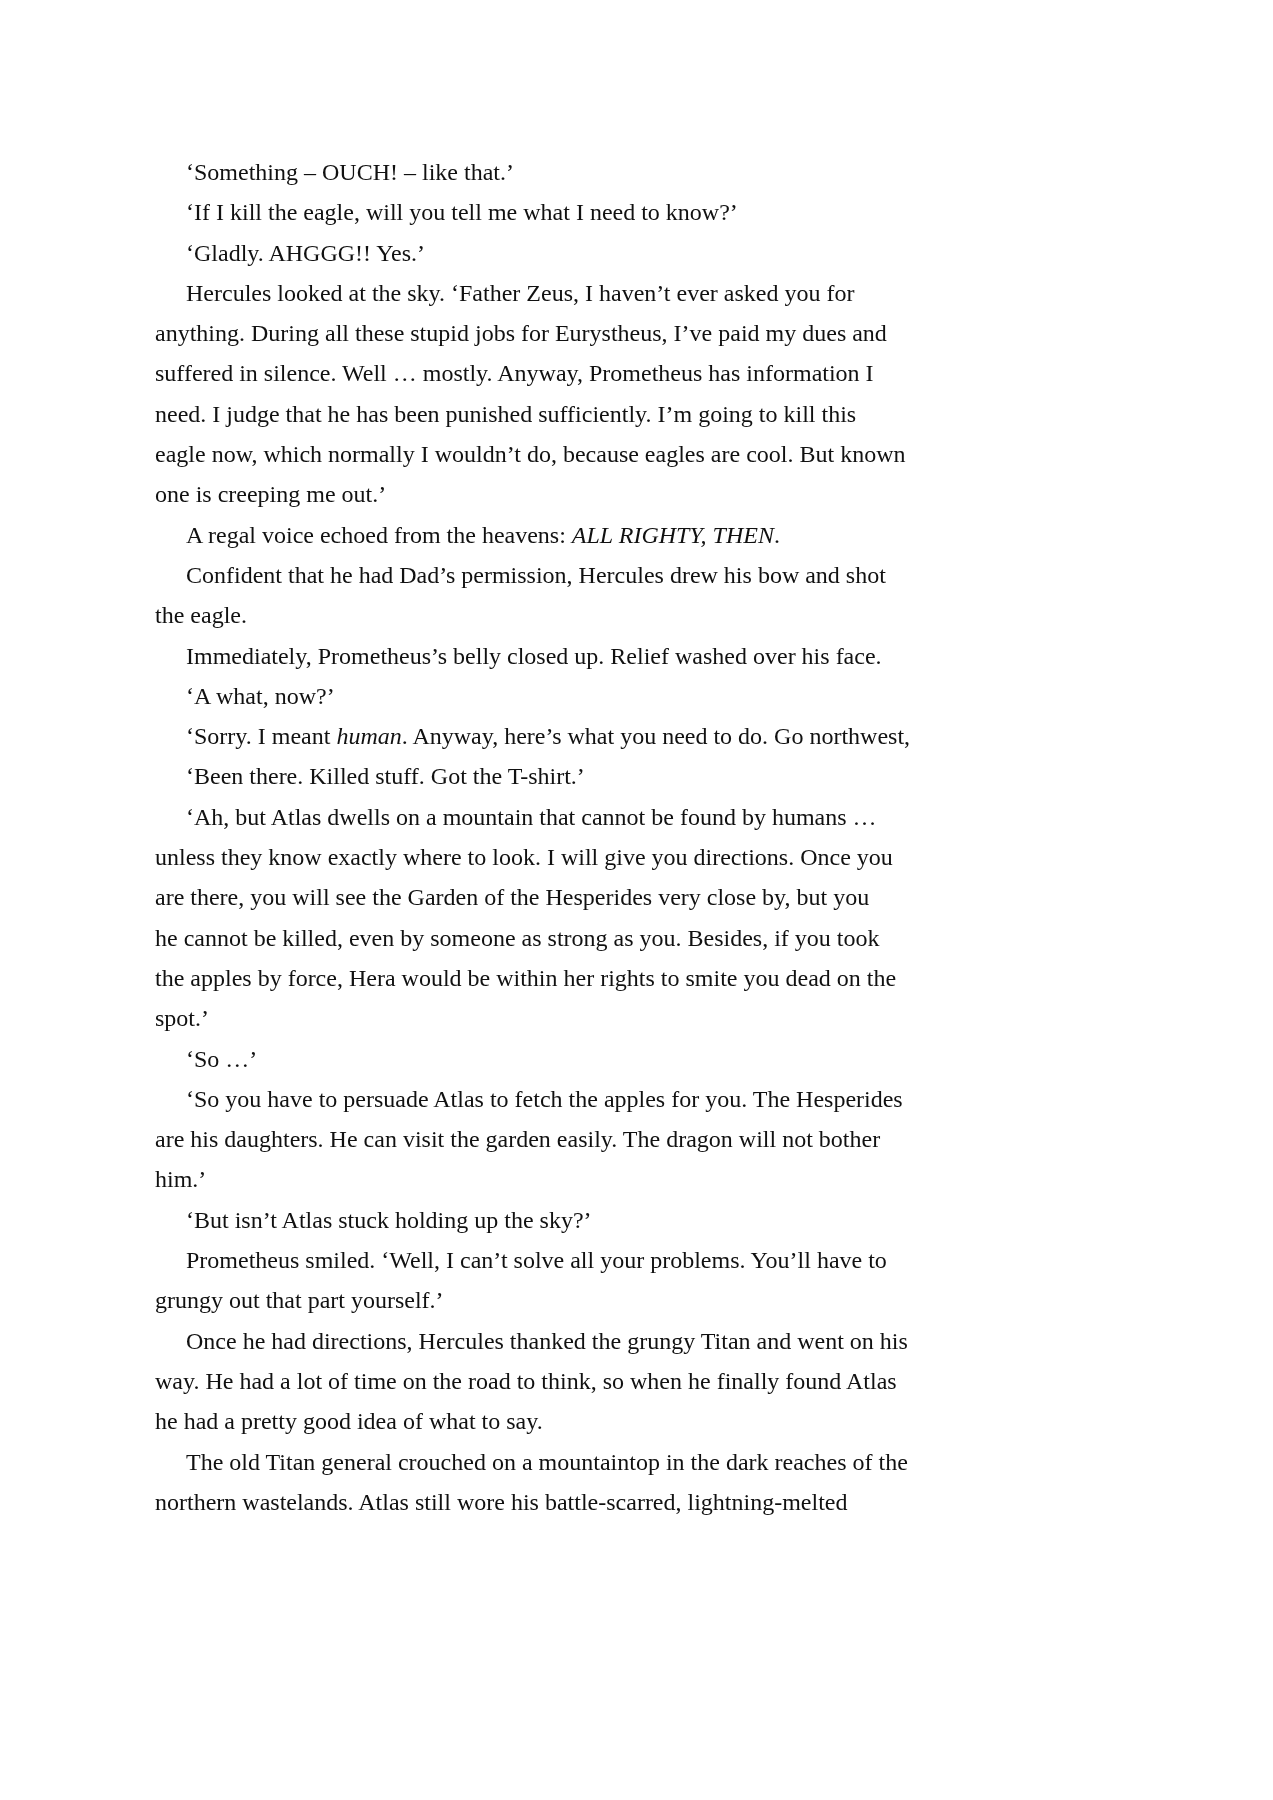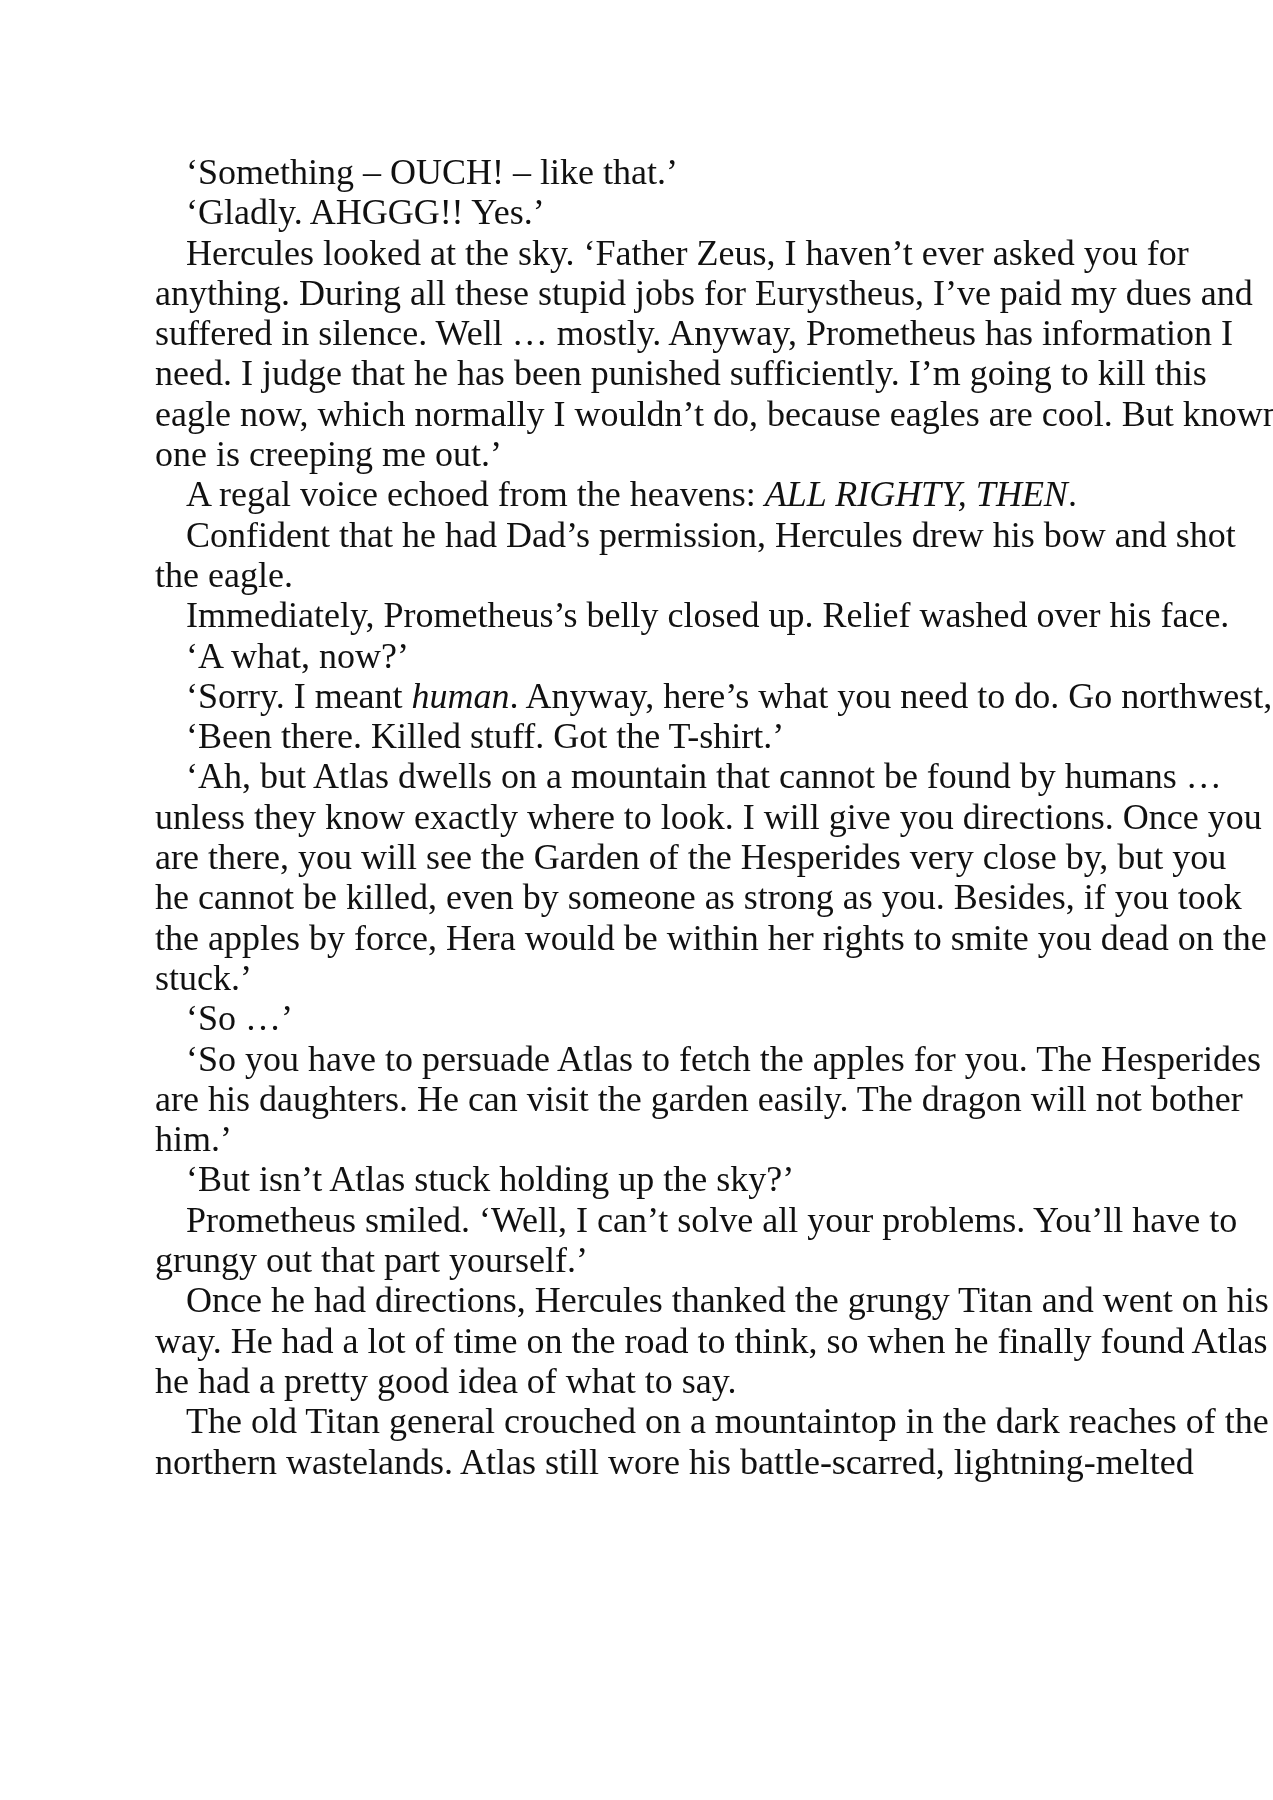--- a/index.html
+++ b/index.html
@@ -3,53 +3,54 @@
   <meta charset="utf-8">
   <style>
     html, body { margin: 0; padding: 0; background: #ffffff; }
     body { width: 1273px; height: 1800px; position: relative; overflow: hidden; }
     .page {
       position: absolute;
       left: 155px;
       top: 152px;
       width: 980px;
       font-family: "Liberation Serif", serif;
-      font-size: 36px;
+      font-size: 24px;
       line-height: 40.3px;
       color: #111111;
     }
     .line { white-space: nowrap; height: 40.3px; }
     .indent { padding-left: 31px; }
     .seg-i { font-style: italic; text-align: right; }
   </style>
 </head>
 <body>
 
 <div class="page" id="page">
     <div class="line indent"><span>‘Something – OUCH! – like that.’</span></div>
+    <div class="line indent"><span>‘If I kill the eagle, will you tell me what I need to know?’</span></div>
     <div class="line indent"><span>‘Gladly. AHGGG!! Yes.’</span></div>
     <div class="line indent"><span>Hercules looked at the sky. ‘Father Zeus, I haven’t ever asked you for</span></div>
     <div class="line"><span>anything. During all these stupid jobs for Eurystheus, I’ve paid my dues and</span></div>
     <div class="line"><span>suffered in silence. Well … mostly. Anyway, Prometheus has information I</span></div>
     <div class="line"><span>need. I judge that he has been punished sufficiently. I’m going to kill this</span></div>
     <div class="line"><span>eagle now, which normally I wouldn’t do, because eagles are cool. But known</span></div>
     <div class="line"><span>one is creeping me out.’</span></div>
     <div class="line indent"><span>A regal voice echoed from the heavens: </span><span class="seg-i">ALL RIGHTY, THEN</span><span>.</span></div>
     <div class="line indent"><span>Confident that he had Dad’s permission, Hercules drew his bow and shot</span></div>
     <div class="line"><span>the eagle.</span></div>
     <div class="line indent"><span>Immediately, Prometheus’s belly closed up. Relief washed over his face.</span></div>
     <div class="line indent"><span>‘A what, now?’</span></div>
     <div class="line indent"><span>‘Sorry. I meant </span><span class="seg-i">human</span><span>. Anyway, here’s what you need to do. Go northwest,</span></div>
     <div class="line indent"><span>‘Been there. Killed stuff. Got the T-shirt.’</span></div>
     <div class="line indent"><span>‘Ah, but Atlas dwells on a mountain that cannot be found by humans …</span></div>
     <div class="line"><span>unless they know exactly where to look. I will give you directions. Once you</span></div>
     <div class="line"><span>are there, you will see the Garden of the Hesperides very close by, but you</span></div>
     <div class="line"><span>he cannot be killed, even by someone as strong as you. Besides, if you took</span></div>
     <div class="line"><span>the apples by force, Hera would be within her rights to smite you dead on the</span></div>
-    <div class="line"><span>stuck.’</span></div>
+    <div class="line"><span>spot.’</span></div>
     <div class="line indent"><span>‘So …’</span></div>
     <div class="line indent"><span>‘So you have to persuade Atlas to fetch the apples for you. The Hesperides</span></div>
     <div class="line"><span>are his daughters. He can visit the garden easily. The dragon will not bother</span></div>
     <div class="line"><span>him.’</span></div>
     <div class="line indent"><span>‘But isn’t Atlas stuck holding up the sky?’</span></div>
     <div class="line indent"><span>Prometheus smiled. ‘Well, I can’t solve all your problems. You’ll have to</span></div>
     <div class="line"><span>grungy out that part yourself.’</span></div>
     <div class="line indent"><span>Once he had directions, Hercules thanked the grungy Titan and went on his</span></div>
     <div class="line"><span>way. He had a lot of time on the road to think, so when he finally found Atlas</span></div>
     <div class="line"><span>he had a pretty good idea of what to say.</span></div>

